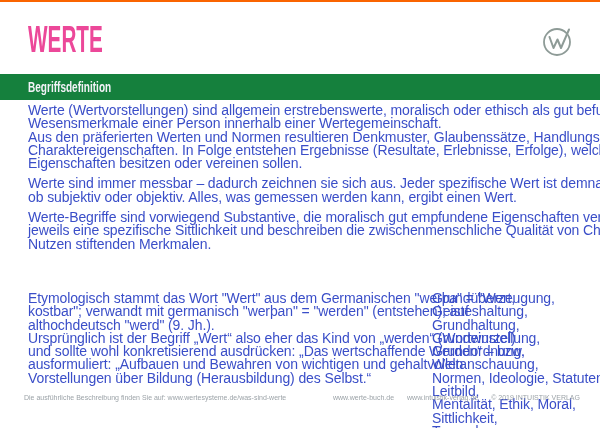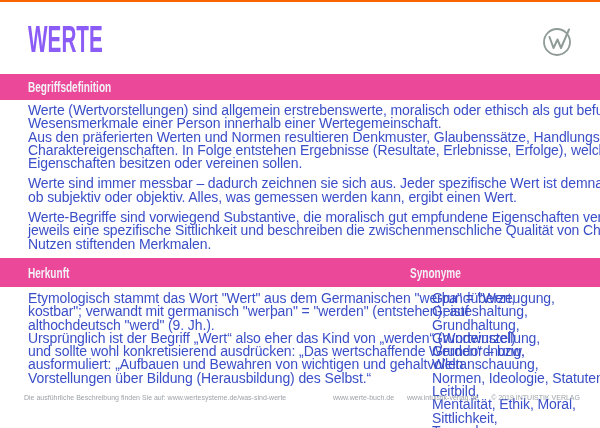--- a/index.html
+++ b/index.html
@@ -5,29 +5,29 @@
   html,body { margin:0; padding:0; background:#e9e9e9; }
   .page {
     position:relative; width:600px; height:428px; background:#ffffff;
     font-family:"Liberation Sans", sans-serif; overflow:hidden;
     margin:0 auto;
   }
   .top-rule { position:absolute; top:0; left:0; width:600px; height:2px; background:#FA6400; }
 
   .title {
     position:absolute; left:28px; top:21px; height:38px;
-    color:#8b5cf6; font-weight:bold; font-size:37px; line-height:37px;
+    color:#ec4899; font-weight:bold; font-size:37px; line-height:37px;
     white-space:nowrap;
   }
   .cond { display:inline-block; transform:scaleX(.56); transform-origin:0 0; }
 
   .logo { position:absolute; left:540px; top:22px; width:36px; height:38px; }
 
   .bar {
-    position:absolute; left:0; width:600px; background:#ec4899;
+    position:absolute; left:0; width:600px; background:#15803d;
   }
   .bar-def { top:74px; height:26px; }
   .bar-two { top:258px; height:29px; }
   .bar-label {
     position:absolute; top:50%; color:#F2F2F7; font-weight:bold; font-size:15px;
     white-space:nowrap; transform:translateY(-52%) scaleX(.67); transform-origin:0 50%;
   }
   .lbl-left  { left:28px; }
   .lbl-right { left:410px; }
 
@@ -67,24 +67,20 @@
   <div class="bar bar-def">
     <span class="bar-label lbl-left">Begriffsdefinition</span>
   </div>
 
   <div class="bodytext def-body">
       <p class="para">Werte (Wertvorstellungen) sind allgemein erstrebenswerte, moralisch oder ethisch als gut befundene spezifische<br>Wesensmerkmale einer Person innerhalb einer Wertegemeinschaft.<br>Aus den präferierten Werten und Normen resultieren Denkmuster, Glaubenssätze, Handlungsmuster und<br>Charaktereigenschaften. In Folge entstehen Ergebnisse (Resultate, Erlebnisse, Erfolge), welche die gewünschten werthaltigen<br>Eigenschaften besitzen oder vereinen sollen.</p>
       <p class="para">Werte sind immer messbar – dadurch zeichnen sie sich aus. Jeder spezifische Wert ist demnach das Ergebnis einer Messung –<br>ob subjektiv oder objektiv. Alles, was gemessen werden kann, ergibt einen Wert.</p>
       <p class="para">Werte-Begriffe sind vorwiegend Substantive, die moralisch gut empfundene Eigenschaften verkörpern. Sie symbolisieren<br>jeweils eine spezifische Sittlichkeit und beschreiben die zwischenmenschliche Qualität von Charaktereigenschaften und<br>Nutzen stiftenden Merkmalen.</p>
     </div>
 
-  <div class="bar bar-two">
-    <span class="bar-label lbl-left">Herkunft</span>
-    <span class="bar-label lbl-right">Synonyme</span>
-  </div>
 
   <div class="bodytext col-left">
       <p class="para">Etymologisch stammt das Wort "Wert" aus dem Germanischen "werþa" = "Wert,<br>kostbar"; verwandt mit germanisch "werþan" = "werden" (entstehen); auf<br>althochdeutsch "werd" (9. Jh.).<br>Ursprünglich ist der Begriff „Wert“ also eher das Kind von „werden“ (Wortwurzel)<br>und sollte wohl konkretisierend ausdrücken: „Das wertschaffende Werden“ – bzw.<br>ausformuliert: „Aufbauen und Bewahren von wichtigen und gehaltvollen<br>Vorstellungen über Bildung (Herausbildung) des Selbst.“</p>
     </div>
 
   <div class="bodytext col-right">
       <p class="para">Grundüberzeugung, Geisteshaltung,<br>Grundhaltung, Grundeinstellung,<br>Grundordnung, Weltanschauung,<br>Normen, Ideologie,  Statuten, Leitbild,<br>Mentalität,  Ethik, Moral, Sittlichkeit,<br>Tugenden</p>
     </div>
 
   <div class="footer">

